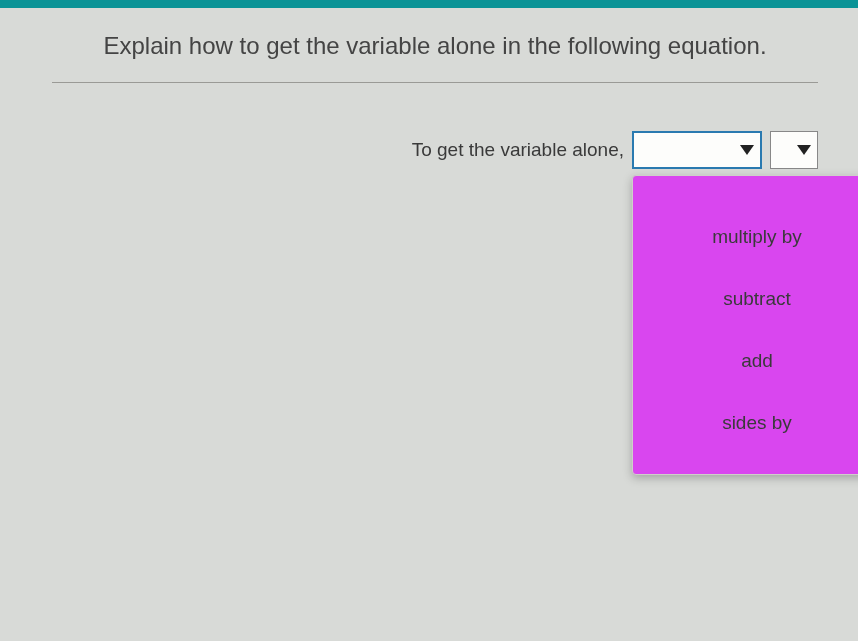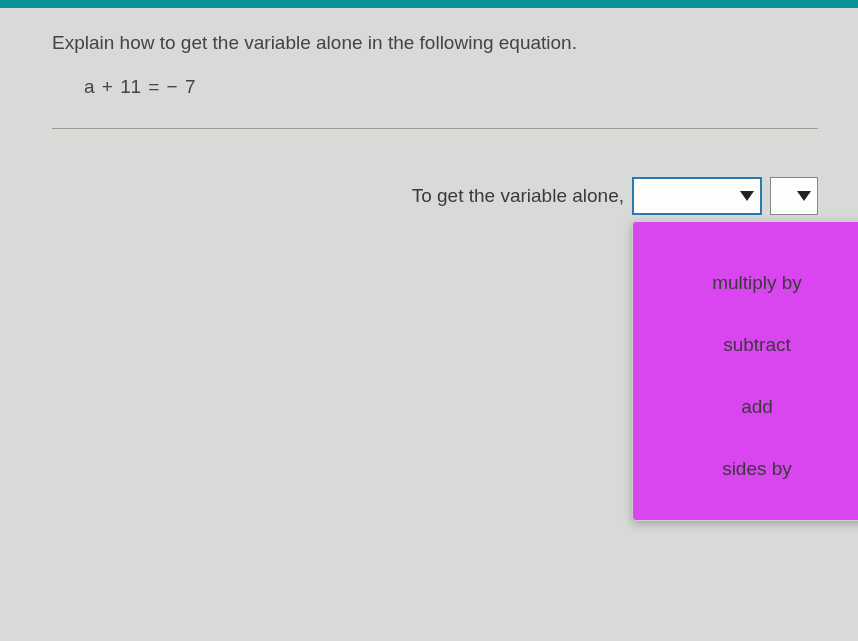--- a/index.html
+++ b/index.html
@@ -16,23 +16,24 @@
       color: #3a3a3a;
     }
     .top-bar {
       height: 8px;
       background: #0a9396;
     }
     .content {
       padding: 24px 40px 0 52px;
     }
     .question-text {
-      font-size: 19px;
+      font-size: 24px;
       color: #444;
       margin-bottom: 22px;
+      text-align: center;
     }
     .equation {
       font-size: 19px;
       color: #444;
       margin-left: 32px;
       margin-bottom: 30px;
       letter-spacing: 1px;
     }
     .divider {
       border: none;
@@ -97,21 +98,20 @@
       cursor: pointer;
     }
   </style>
 </head>
 <body>
 
 <div class="top-bar"></div>
 
 <div class="content">
   <p class="question-text">Explain how to get the variable alone in the following equation.</p>
-  <p class="equation">a + 11 = − 7</p>
   <hr class="divider">
 
   <div class="answer-row">
     <span class="answer-text">To get the variable alone,</span>
 
     <div class="dropdown">
       <div class="dropdown-trigger">
         <span class="tri-down"></span>
       </div>
       <div class="dropdown-menu">

